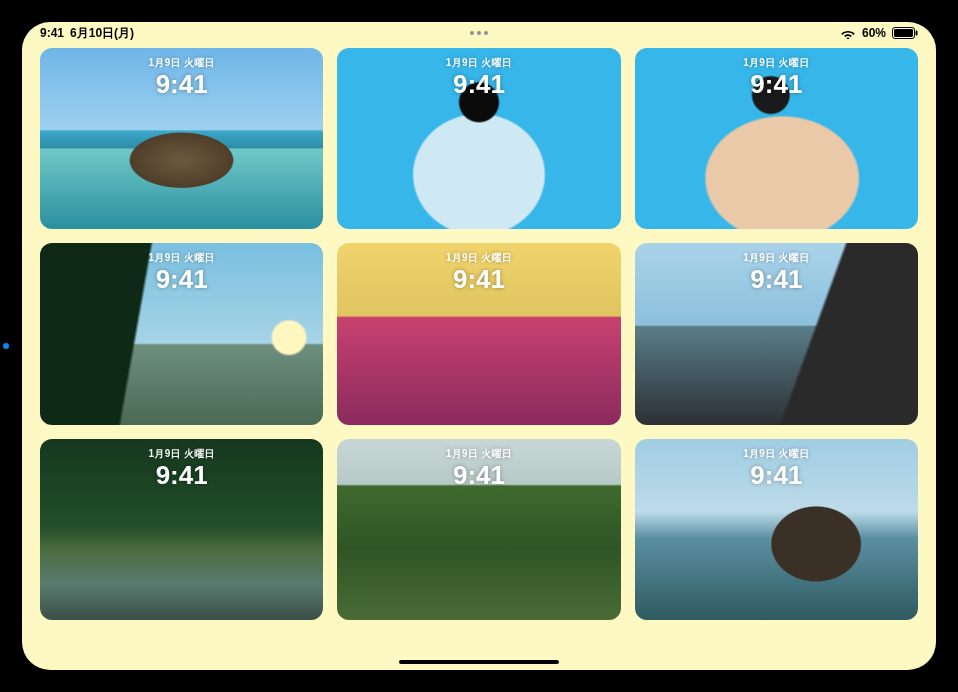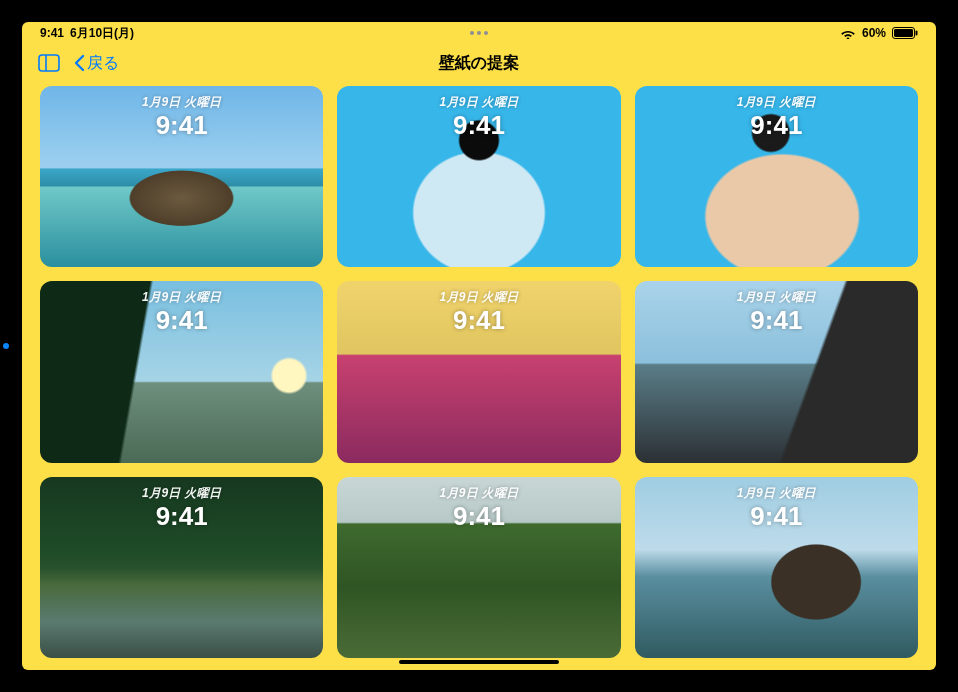--- a/index.html
+++ b/index.html
@@ -8,22 +8,22 @@
 
   .device {
     width: 958px; height: 692px;
     background: #000;
     border-radius: 44px;
     position: relative;
     padding: 22px;
   }
   .screen {
     width: 100%; height: 100%;
-    background: #fde047;
-    border-radius: 6px;
+    background: #fef9c3;
+    border-radius: 28px;
     overflow: hidden;
     position: relative;
     display: flex;
     flex-direction: column;
   }
 
   
   .status-bar {
     height: 22px;
     display: flex;
@@ -77,21 +77,21 @@
     overflow:hidden;
     cursor:pointer;
   }
   .wp-overlay {
     position:absolute; top:8px; left:0; right:0;
     text-align:center; color:#fff;
     text-shadow: 0 0 4px rgba(0,0,0,0.35);
     font-weight:600;
     pointer-events:none;
   }
-  .wp-date { font-size:12px; letter-spacing:0.3px; opacity:0.95;font-style:italic; }
+  .wp-date { font-size:10px; letter-spacing:0.3px; opacity:0.95; }
   .wp-time { font-size:26px; line-height:1; font-weight:700; margin-top:1px; }
 
   
   .scene-volcano {
     background:
       radial-gradient(ellipse 60% 50% at 50% 62%, #6b5a3f 0%, #4f3f2a 30%, transparent 31%),
       linear-gradient(#6fb6e8 0%, #9dd0ef 45%, #3aa6c9 46%, #2e8ea8 55%, #6fc8c8 56%, #2a8f9e 100%);
   }
   .scene-portrait-a {
     background:
@@ -171,37 +171,20 @@
         <span class="battery-icon">
           <svg width="26" height="12" viewBox="0 0 26 12">
               <rect x="0.5" y="0.5" width="22" height="11" rx="2.5" fill="none" stroke="#000"></rect>
               <rect x="2" y="2" width="19" height="8" rx="1.4" fill="#000"></rect>
               <rect x="23.5" y="3.5" width="2" height="5" rx="1" fill="#000"></rect>
             </svg>
         </span>
       </div>
     </div>
 
-    <div class="nav-bar">
-      <div class="nav-left">
-        <span class="sidebar-btn">
-          <svg width="22" height="18" viewBox="0 0 22 18">
-            <rect x="1" y="1" width="20" height="16" rx="3" fill="none" stroke="#007aff" stroke-width="1.6"></rect>
-            <line x1="8" y1="1" x2="8" y2="17" stroke="#007aff" stroke-width="1.6"></line>
-          </svg>
-        </span>
-        <span class="back-btn">
-          <svg width="11" height="18" viewBox="0 0 11 18">
-            <polyline points="9,2 2,9 9,16" fill="none" stroke="#007aff" stroke-width="2.4" stroke-linecap="round" stroke-linejoin="round"></polyline>
-          </svg>
-          <span>戻る</span>
-        </span>
-      </div>
-      <div class="nav-title">壁紙の提案</div>
-    </div>
 
     <div class="grid-scroll">
       <div class="grid" id="wallpaper-grid">
 
       <div class="wallpaper scene-volcano">
             <div class="wp-overlay">
               <div class="wp-date">1月9日 火曜日</div>
               <div class="wp-time">9:41</div>
             </div>
           </div>

